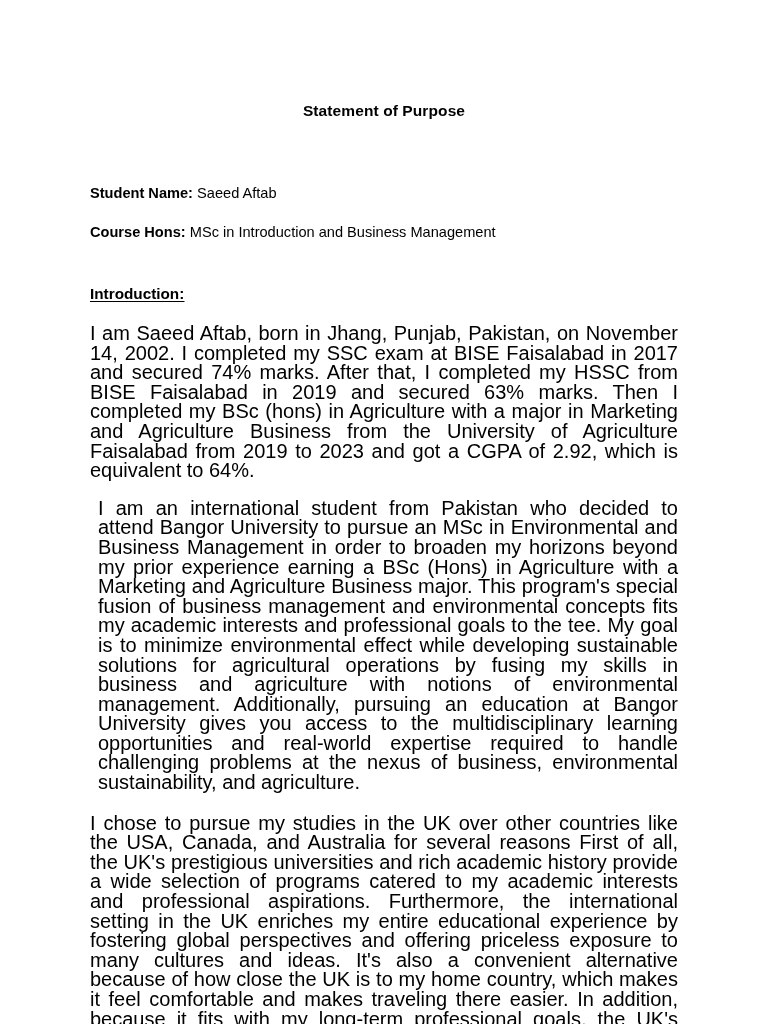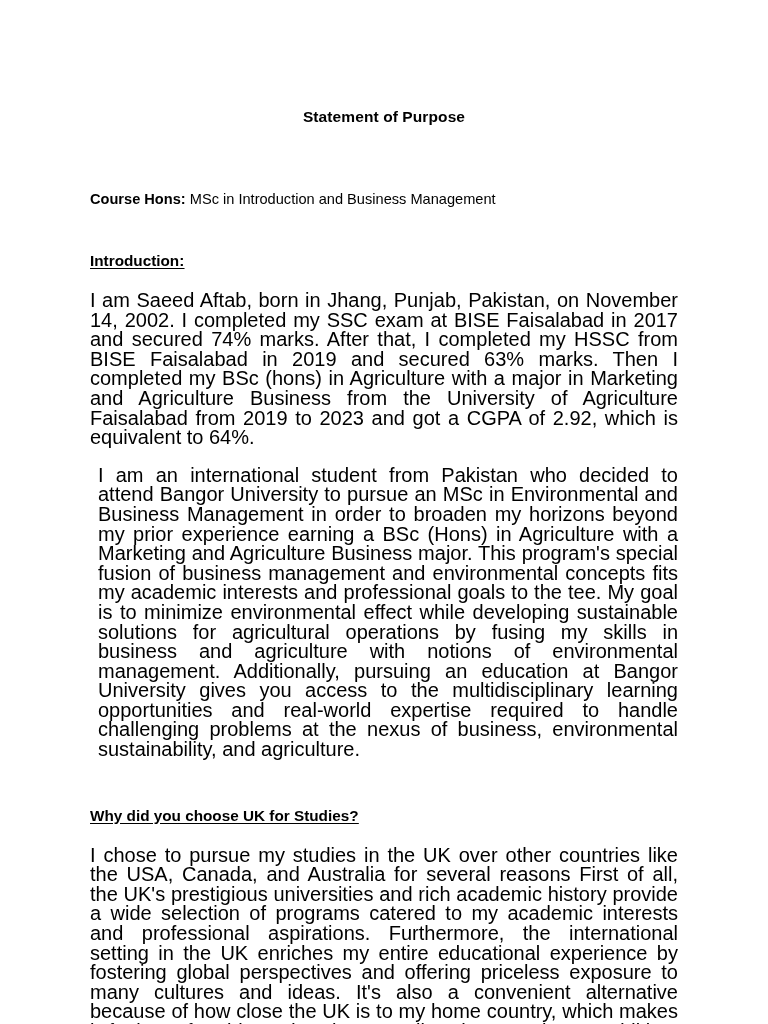--- a/index.html
+++ b/index.html
@@ -30,21 +30,21 @@
     position: absolute;
     left: 90px;
     top: 0;
     width: 588px;
   }
 
   .doc-title {
     font-size: 15.5px;
     font-weight: bold;
     text-align: center;
-    margin: 16px;
+    margin: 10px;
     padding-top: 92px;
     letter-spacing: 0.1px;
   }
 
   .meta-block {
     margin-top: 63px;
   }
 
   .meta-line {
     font-size: 14.6px;
@@ -110,29 +110,31 @@
 </head>
 <body>
 
 <div class="page">
   <div class="content">
 
     <h1 class="doc-title">Statement of Purpose</h1>
 
     <div class="meta-block">
       <p class="meta-line">
+        <span class="meta-label">Student Name:</span><span> </span><span class="meta-value">Saeed Aftab</span>
+      </p>
+      <p class="meta-line">
         <span class="meta-label">Course Hons:</span><span> </span><span class="meta-value">MSc in Introduction and Business Management</span>
       </p>
     </div>
 
     <div class="section">
       <h2 class="section-heading heading-intro"><span>Introduction:</span></h2>
       <p class="body-para para-gap-first">I am Saeed Aftab, born in Jhang, Punjab, Pakistan, on November 14, 2002. I completed my SSC exam at BISE Faisalabad in 2017 and secured 74% marks. After that, I completed my HSSC from BISE Faisalabad in 2019 and secured 63% marks. Then I completed my BSc (hons) in Agriculture with a major in Marketing and Agriculture Business from the University of Agriculture Faisalabad from 2019 to 2023 and got a CGPA of 2.92, which is equivalent to 64%.</p>
       <p class="body-para para-gap">I am an international student from Pakistan who decided to attend Bangor University to pursue an MSc in Environmental and Business Management in order to broaden my horizons beyond my prior experience earning a BSc (Hons) in Agriculture with a Marketing and Agriculture Business major. This program's special fusion of business management and environmental concepts fits my academic interests and professional goals to the tee. My goal is to minimize environmental effect while developing sustainable solutions for agricultural operations by fusing my skills in business and agriculture with notions of environmental management. Additionally, pursuing an education at Bangor University gives you access to the multidisciplinary learning opportunities and real-world expertise required to handle challenging problems at the nexus of business, environmental sustainability, and agriculture.</p>
     </div>
 
     <div class="section">
-      <h2 class="section-heading heading-uk"><span>Why did you choose UK for Studies?</span></h2>
       <p class="body-para para-gap-first">I chose to pursue my studies in the UK over other countries like the USA, Canada, and Australia for several reasons First of all, the UK's prestigious universities and rich academic history provide a wide selection of programs catered to my academic interests and professional aspirations. Furthermore, the international setting in the UK enriches my entire educational experience by fostering global perspectives and offering priceless exposure to many cultures and ideas. It's also a convenient alternative because of how close the UK is to my home country, which makes it feel comfortable and makes traveling there easier. In addition, because it fits with my long-term professional goals, the UK's reputation for research and innovation in my field of study played a big role in my decision-making. Finally, it was a viable and alluring alternative</p>
     </div>
 
   </div>
 </div>
 
 </body></html>

